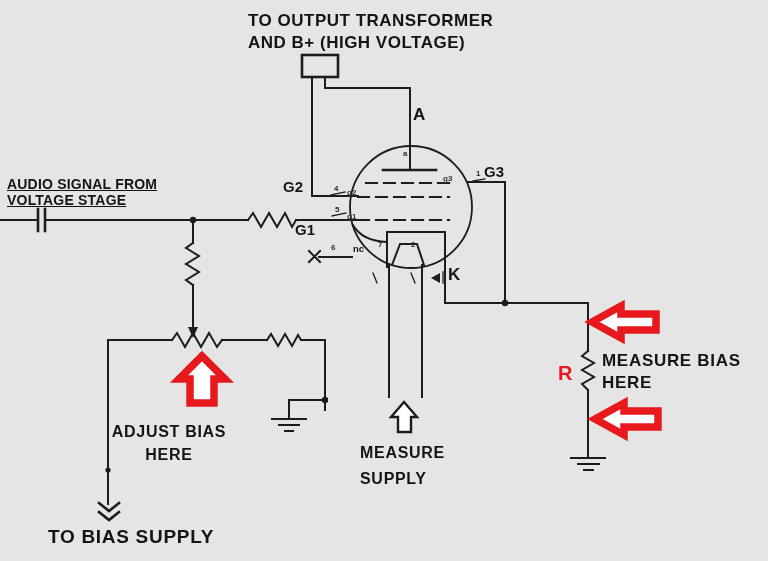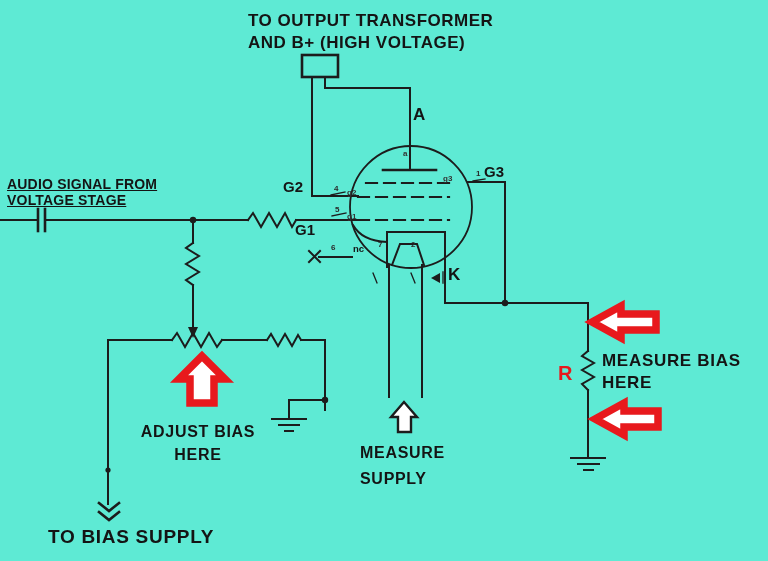--- a/index.html
+++ b/index.html
@@ -1,17 +1,17 @@
 <!DOCTYPE html>
 <html><head>
 <meta charset="utf-8">
 <style>
   html,body{margin:0;padding:0;background:#fff;}
   #stage{
-    position:relative;width:768px;height:561px;background:#5eead4;overflow:hidden;
+    position:relative;width:768px;height:561px;background:#e5e5e5;overflow:hidden;
     font-family:"Liberation Sans", sans-serif;color:#1c1c1c;
   }
   #circuit-svg{position:absolute;left:0;top:0;}
   .lbl{position:absolute;font-weight:bold;white-space:nowrap;color:#141414;}
   .big{font-size:17px;letter-spacing:0.5px;line-height:22px;}
   .med{font-size:16px;letter-spacing:0.7px;line-height:23px;}
   .sm{font-size:14px;letter-spacing:0.2px;line-height:16px;text-decoration:underline;}
   .pin{font-size:8px;font-weight:bold;color:#2a2a2a;letter-spacing:0;}
   .inner{font-size:8px;font-weight:bold;color:#333;font-style:normal;}
   .elec{font-size:15px;}
@@ -167,21 +167,21 @@
   <div class="lbl inner" style="left:347px;top:212px;">g1</div>
   <div class="lbl inner" style="left:443px;top:174px;">g3</div>
 
   <div class="lbl pin" style="left:334px;top:184px;">4</div>
   <div class="lbl pin" style="left:335px;top:205px;">5</div>
   <div class="lbl pin" style="left:331px;top:243px;">6</div>
   <div class="lbl pin" style="left:476px;top:169px;">1</div>
   <div class="lbl pin" style="left:378px;top:240px;">7</div>
   <div class="lbl pin" style="left:411px;top:240px;">2</div>
 
-  <div class="lbl med center" style="left:127px;top:420px;width:142px;">
+  <div class="lbl med center" style="left:98px;top:420px;width:142px;">
     <div>ADJUST BIAS</div>
     <div>HERE</div>
   </div>
 
   <div class="lbl med" style="left:360px;top:440px;line-height:26px;">
     <div>MEASURE</div>
     <div>SUPPLY</div>
   </div>
 
   <div class="lbl med" style="left:602px;top:350px;line-height:22px;font-size:17px;">

